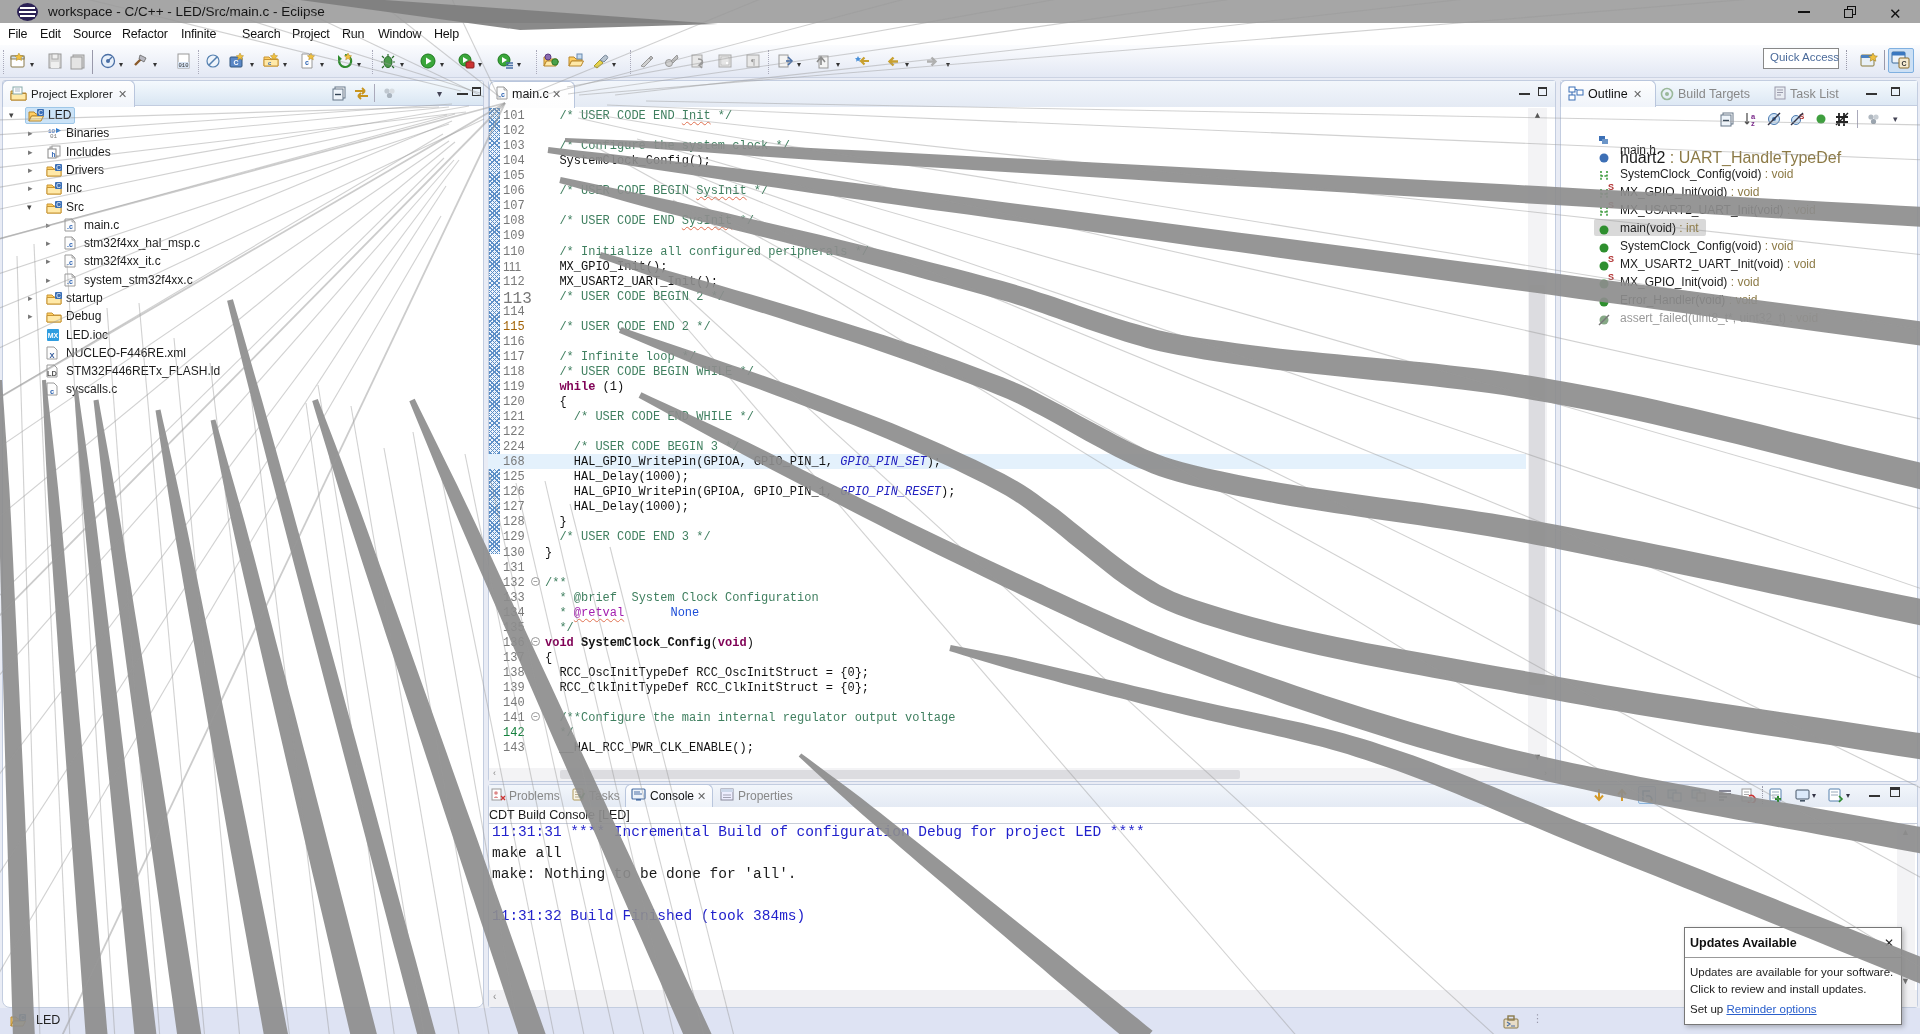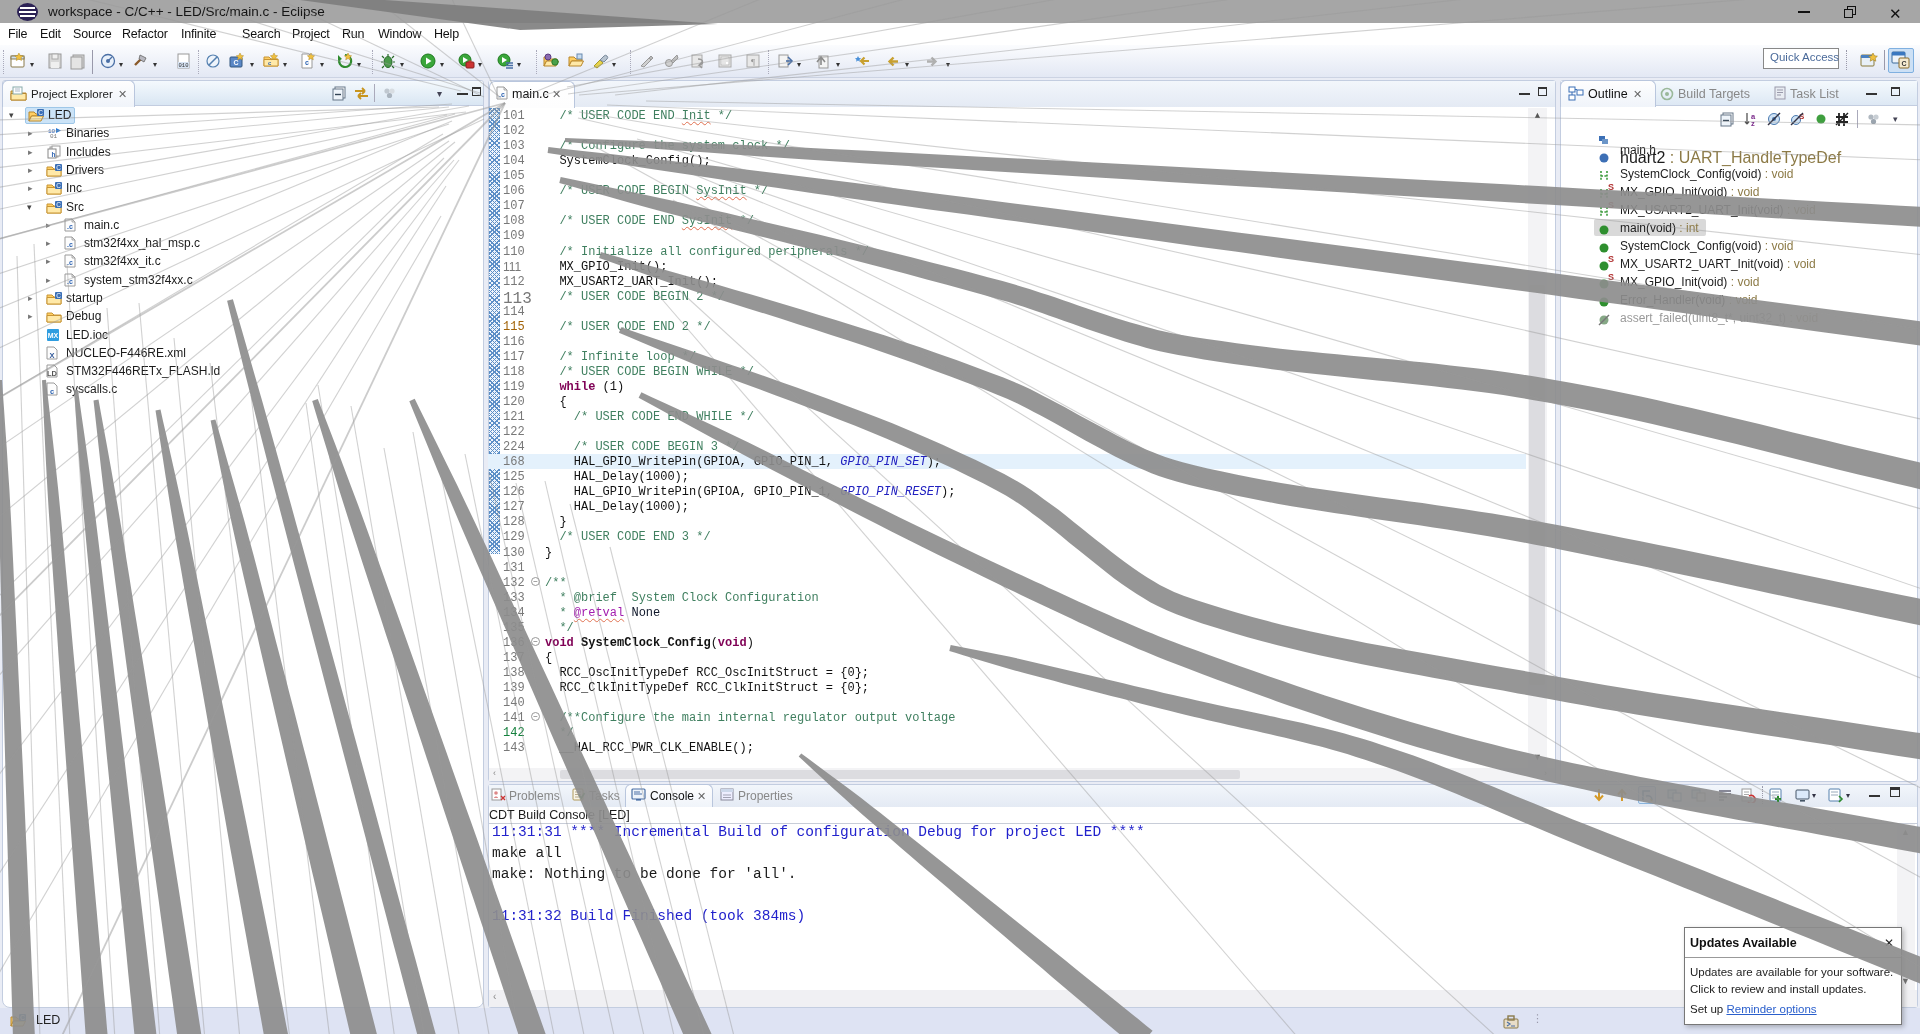--- a/index.html
+++ b/index.html
@@ -413,21 +413,21 @@
 <div style="position:absolute;left:545px;top:530.4px;font-size:12px;font-family:'Liberation Mono',monospace;color:#111;white-space:pre"><span style="color:#3F7F5F;">  /* USER CODE END 3 */</span></div>
 <span style="position:absolute;left:503px;top:545.5px;font-size:12px;font-family:'Liberation Mono',monospace;color:#787878">130</span>
 <div style="position:absolute;left:545px;top:545.5px;font-size:12px;font-family:'Liberation Mono',monospace;color:#111;white-space:pre"><span style="">}</span></div>
 <span style="position:absolute;left:503px;top:560.5px;font-size:12px;font-family:'Liberation Mono',monospace;color:#787878">131</span>
 <span style="position:absolute;left:503px;top:575.5px;font-size:12px;font-family:'Liberation Mono',monospace;color:#787878">132</span>
 <span style="position:absolute;left:531px;top:576.5px;width:9px;height:9px;border:1px solid #999;border-radius:50%;background:#fff;font-size:8px;line-height:8px;text-align:center;color:#666">−</span>
 <div style="position:absolute;left:545px;top:575.5px;font-size:12px;font-family:'Liberation Mono',monospace;color:#111;white-space:pre"><span style="color:#3F7F5F;">/**</span></div>
 <span style="position:absolute;left:503px;top:590.6px;font-size:12px;font-family:'Liberation Mono',monospace;color:#787878">133</span>
 <div style="position:absolute;left:545px;top:590.6px;font-size:12px;font-family:'Liberation Mono',monospace;color:#111;white-space:pre"><span style="color:#3F7F5F;">  * </span><span style="color:#3F7F5F;">@brief</span><span style="color:#3F7F5F;">  System Clock Configuration</span></div>
 <span style="position:absolute;left:503px;top:605.7px;font-size:12px;font-family:'Liberation Mono',monospace;color:#787878">134</span>
-<div style="position:absolute;left:545px;top:605.7px;font-size:12px;font-family:'Liberation Mono',monospace;color:#111;white-space:pre"><span style="color:#3F7F5F;">  * </span><span style="color:#a21caf;" class="sq">@retval</span><span style="color:#0f172a;"> None</span></div>
+<div style="position:absolute;left:545px;top:605.7px;font-size:12px;font-family:'Liberation Mono',monospace;color:#111;white-space:pre"><span style="color:#3F7F5F;">  * </span><span style="color:#a21caf;" class="sq">@retval</span><span style="color:#1d4ed8;margin-left:39px;"> None</span></div>
 <span style="position:absolute;left:503px;top:620.7px;font-size:12px;font-family:'Liberation Mono',monospace;color:#787878">135</span>
 <div style="position:absolute;left:545px;top:620.7px;font-size:12px;font-family:'Liberation Mono',monospace;color:#111;white-space:pre"><span style="color:#3F7F5F;">  */</span></div>
 <span style="position:absolute;left:503px;top:635.8px;font-size:12px;font-family:'Liberation Mono',monospace;color:#787878">136</span>
 <span style="position:absolute;left:531px;top:636.8px;width:9px;height:9px;border:1px solid #999;border-radius:50%;background:#fff;font-size:8px;line-height:8px;text-align:center;color:#666">−</span>
 <div style="position:absolute;left:545px;top:635.8px;font-size:12px;font-family:'Liberation Mono',monospace;color:#111;white-space:pre"><span style="color:#7F0055;font-weight:bold;">void</span><span style=""> </span><span style="font-weight:bold;">SystemClock_Config</span><span style="">(</span><span style="color:#7F0055;font-weight:bold;">void</span><span style="">)</span></div>
 <span style="position:absolute;left:503px;top:650.8px;font-size:12px;font-family:'Liberation Mono',monospace;color:#787878">137</span>
 <div style="position:absolute;left:545px;top:650.8px;font-size:12px;font-family:'Liberation Mono',monospace;color:#111;white-space:pre"><span style="">{</span></div>
 <span style="position:absolute;left:503px;top:665.9px;font-size:12px;font-family:'Liberation Mono',monospace;color:#787878">138</span>
 <div style="position:absolute;left:545px;top:665.9px;font-size:12px;font-family:'Liberation Mono',monospace;color:#111;white-space:pre"><span style="">  RCC_OscInitTypeDef RCC_OscInitStruct = {0};</span></div>
 <span style="position:absolute;left:503px;top:680.9px;font-size:12px;font-family:'Liberation Mono',monospace;color:#787878">139</span>

